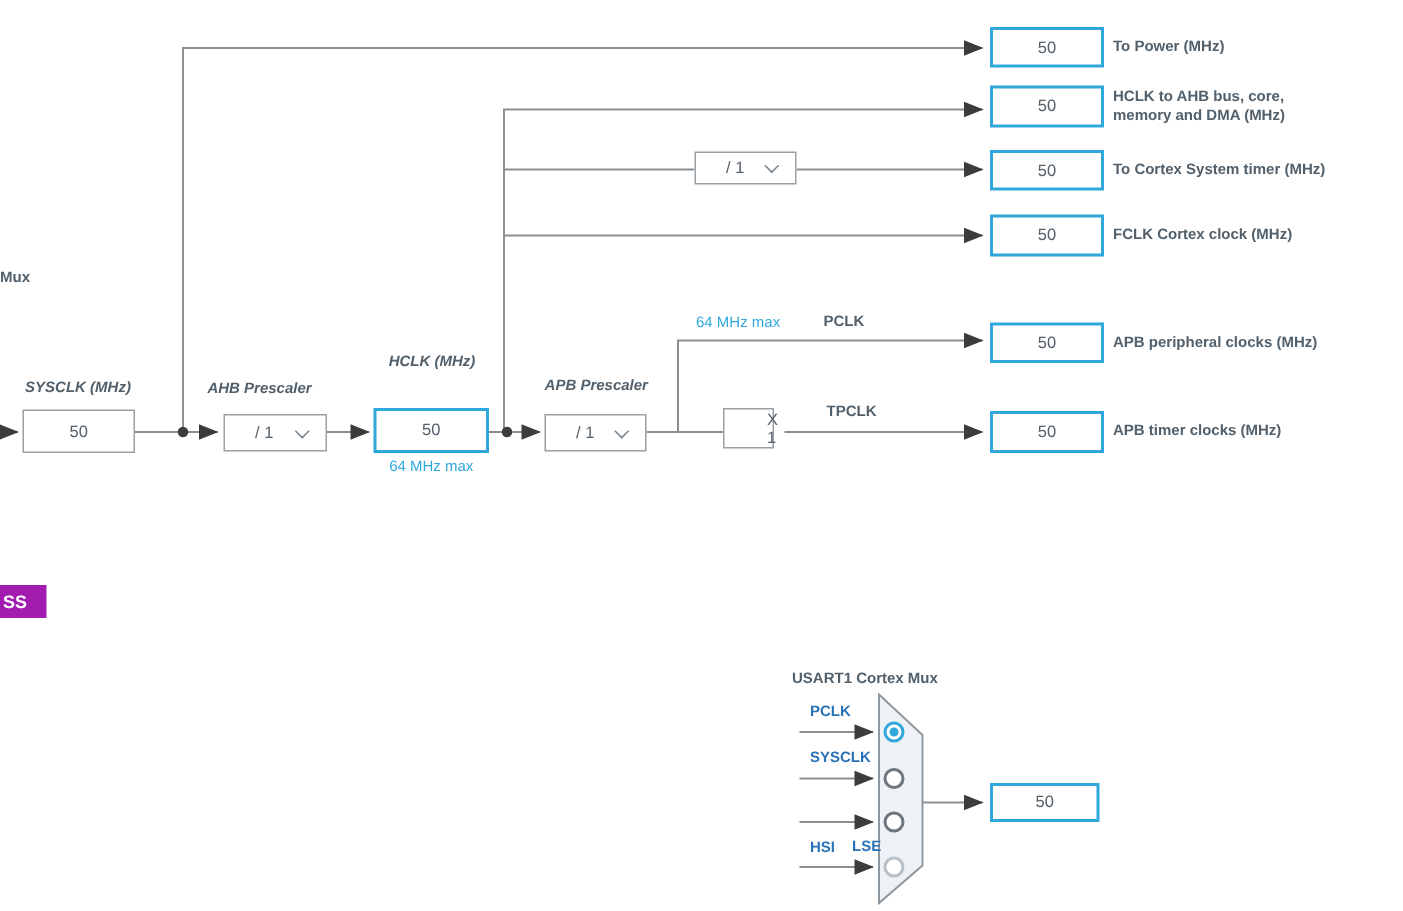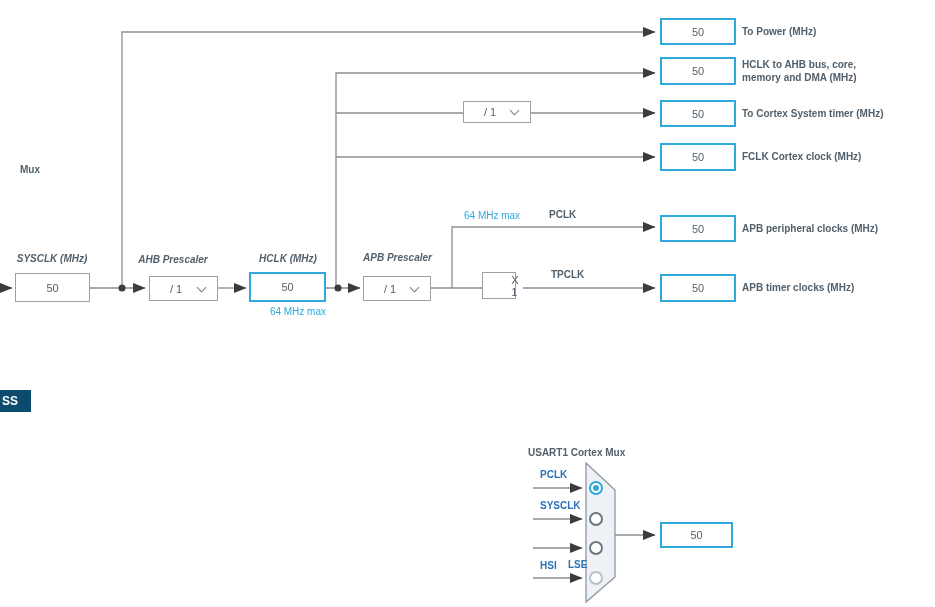--- a/index.html
+++ b/index.html
@@ -12,21 +12,21 @@
   svg.wires { position:absolute; left:0; top:0; width:935px; height:607px; }
 
   
   .lab {
     position:absolute; font-size:10px; font-weight:bold; color:#52606b;
     white-space:nowrap;
   }
   .lab.center { text-align:center;font-style:italic; }
   .note {
     position:absolute; font-size:10px; color:#31a8dc; white-space:nowrap;
-    text-align:right;
+    text-align:center;
   }
   .blue-lab {
     position:absolute; font-size:10px; font-weight:bold; color:#2a72b8;
     white-space:nowrap;
   }
 
   
   .obox {
     position:absolute; width:76px; height:27px;
     border:2px solid #31a8dc; background:#fff;
@@ -55,21 +55,21 @@
   }
   .dd .chev {
     width:7px; height:7px; margin-top:-3px;
     border-right:1.6px solid #7b848b; border-bottom:1.6px solid #7b848b;
     transform:rotate(45deg);
   }
 
   
   .badge {
     position:absolute; left:0; top:390px; width:31px; height:22px;
-    background:#0c4a6e; color:#ffffff; font-size:12px; font-weight:bold;
+    background:#a21caf; color:#ffffff; font-size:12px; font-weight:bold;
     display:flex; align-items:center; padding-left:2px;
   }
 
   
   .radio {
     position:absolute; width:14px; height:14px; border-radius:50%;
     background:#fff; border:2px solid #6d767e;
     display:flex; align-items:center; justify-content:center;
   }
   .radio.selected { border-color:#31a8dc; }
@@ -107,36 +107,36 @@
       <path d="M533,578 L582,578" marker-end="url(#arr)"></path>
       <path d="M615,535 L655,535" marker-end="url(#arr)"></path>
     </g>
 
     <circle cx="122" cy="288" r="3.5" fill="#3c3c3c"></circle>
     <circle cx="338" cy="288" r="3.5" fill="#3c3c3c"></circle>
 
     <path d="M586,463 L615,490 L615,577 L586,602 Z" fill="#eef2f6" stroke="#8e979e" stroke-width="1.3"></path>
   </svg>
 
-  <div class="lab" style="left:0; top:164px;padding-left:20px;">Mux</div>
+  <div class="lab" style="left:0; top:180px;">Mux</div>
 
   <div class="badge">SS</div>
 
   <div class="lab center" style="left:8px; top:253px; width:88px;">SYSCLK (MHz)</div>
   <div class="gbox" style="left:15px; top:273px; width:75px; height:29px;">
     <span>50</span>
   </div>
 
   <div class="lab center" style="left:130px; top:254px; width:86px;">AHB Prescaler</div>
   <div class="dd" style="left:149px; top:276px; width:69px; height:25px;">
     <span>/ 1</span>
     <span class="chev"></span>
   </div>
 
-  <div class="lab center" style="left:245px; top:253px; width:86px;">HCLK (MHz)</div>
+  <div class="lab center" style="left:245px; top:236px; width:86px;">HCLK (MHz)</div>
   <div class="obox" style="left:249px; top:272px; width:77px; height:30px;">
     <span>50</span>
   </div>
   <div class="note" style="left:249px; top:306px; width:77px;">64 MHz max</div>
 
   <div class="lab center" style="left:355px; top:252px; width:85px;">APB Prescaler</div>
   <div class="dd" style="left:363px; top:276px; width:68px; height:25px;">
     <span>/ 1</span>
     <span class="chev"></span>
   </div>

